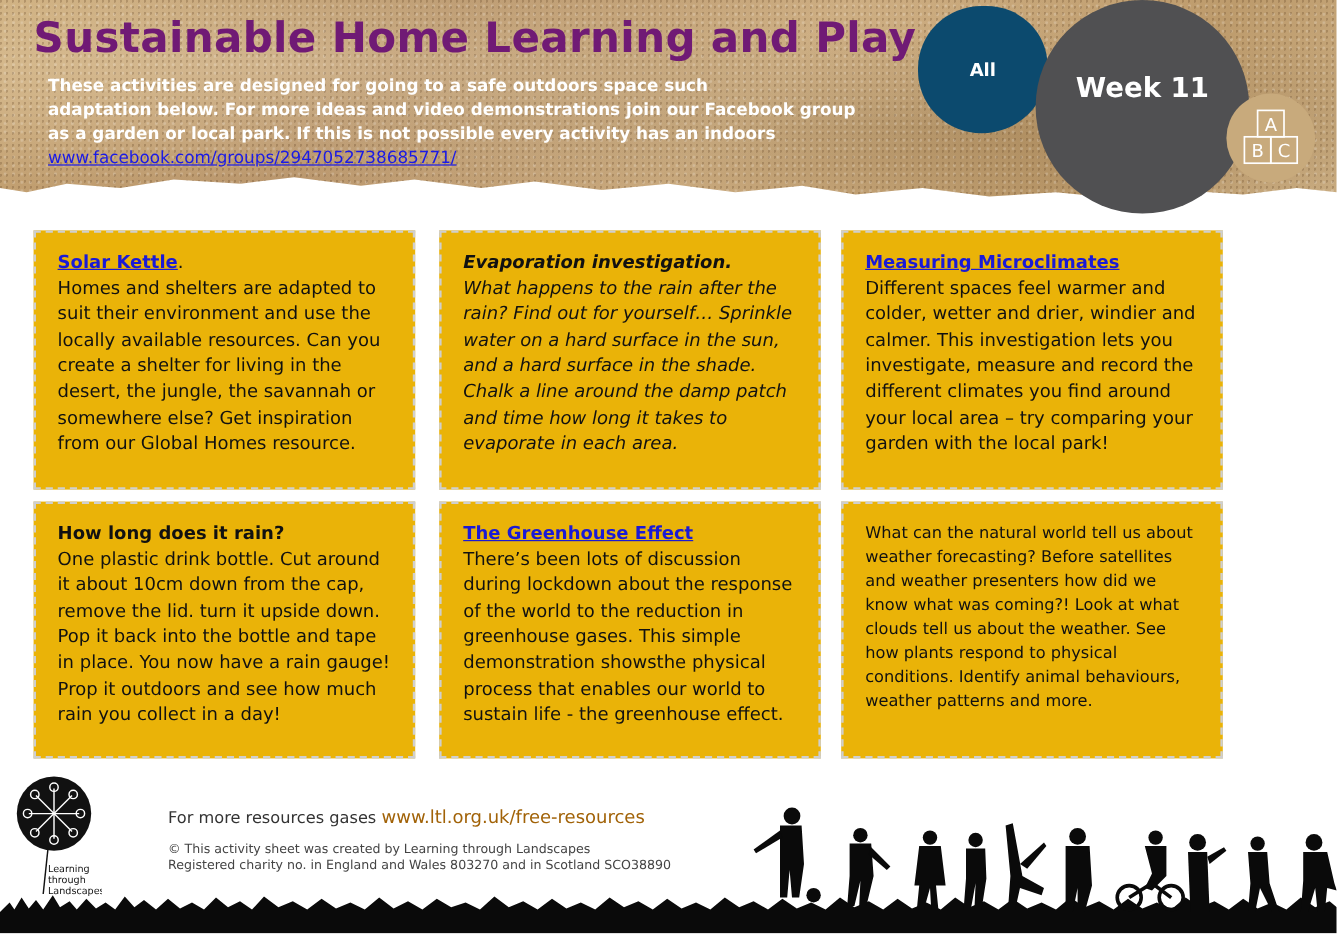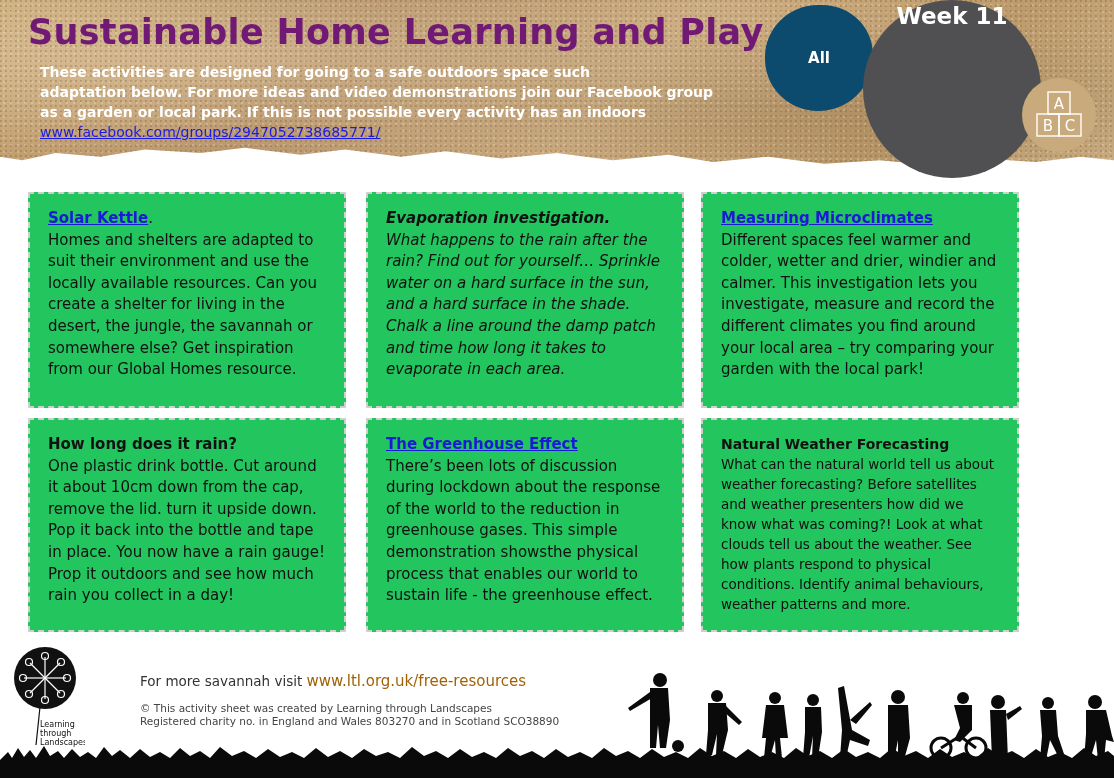--- a/index.html
+++ b/index.html
@@ -40,34 +40,34 @@
 
     .badge-all {
       position: absolute; left: 765px; top: 5px; width: 108px; height: 106px;
       background: #0c4a6e; border-radius: 50% 48% 52% 50%;
       display: flex; align-items: center; justify-content: center;
       color: #fff; font-weight: bold; font-size: 15px; z-index: 2;
     }
     .badge-week {
       position: absolute; left: 863px; top: 0px; width: 178px; height: 178px;
       background: #505052; border-radius: 50%;
-      display: flex; flex-direction: column; align-items: center; 
+      display: flex; flex-direction: column; align-items: center; justify-content: center;
       color: #fff; font-weight: bold; font-size: 23px; line-height: 33px; text-align: center;
       z-index: 3; padding-bottom: 30px;
     }
     .badge-abc {
       position: absolute; left: 1022px; top: 78px; width: 74px; height: 74px;
       background: #c8aa7c; border-radius: 50%; z-index: 4;
       display: flex; align-items: center; justify-content: center;
     }
 
     
     .card {
       position: absolute; width: 318px;
-      border: 2px dashed #cfcfcf; background: #22c55e;
+      border: 2px dashed #cfcfcf; background: #eab308;
       padding: 14px 16px 0 18px;
       font-size: 15px; line-height: 21.6px; color: #111;
     }
     .card-title { font-weight: bold; font-size: 15px; }
     .card-title.link { color: #1a1ad6; text-decoration: underline; }
     .card.small { font-size: 13.5px; line-height: 20px; }
     .card.small .card-title { font-size: 14px; }
 
     
     .footer-logo { position: absolute; left: 10px; top: 645px; width: 75px; height: 110px; z-index: 2; }
@@ -141,21 +141,20 @@
   <div class="card-title">How long does it rain?</div>
   <div>One plastic drink bottle. Cut around it about 10cm down from the cap, remove the lid. turn it upside down. Pop it back into the bottle and tape in place.  You now have a rain gauge!  Prop it outdoors and see how much rain you collect in a day!</div>
 </div>
 
 <div class="card" style="left:366px; top:418px; height:214px;">
   <div class="card-title link">The Greenhouse Effect</div>
   <div>There’s been lots of discussion during lockdown about the response of the world to the reduction in greenhouse gases.  This simple demonstration showsthe physical process that enables our world to sustain life - the greenhouse effect.</div>
 </div>
 
 <div class="card small" style="left:701px; top:418px; height:214px;">
-  <div class="card-title">Natural Weather Forecasting</div>
   <div>What can the natural world tell us about weather forecasting? Before satellites and weather presenters how did we know what was coming?! Look at what clouds tell us about the weather.  See how plants respond to physical conditions. Identify animal behaviours, weather patterns and more.</div>
 </div>
 
 <div class="footer-logo">
   <svg width="75" height="110" viewBox="0 0 75 110">
     <circle cx="35" cy="33" r="31" fill="#111"></circle>
     <g stroke="#fff" stroke-width="1.2" fill="none">
       <line x1="35" y1="33" x2="35" y2="12"></line>
       <line x1="35" y1="33" x2="50" y2="18"></line>
       <line x1="35" y1="33" x2="56" y2="33"></line>
@@ -176,21 +175,21 @@
     <line x1="30" y1="62" x2="26" y2="100" stroke="#111" stroke-width="1.2"></line>
     <g font-family="DejaVu Sans, sans-serif" font-size="8" fill="#111">
       <text x="30" y="82">Learning</text>
       <text x="30" y="91">through</text>
       <text x="30" y="100">Landscapes</text>
     </g>
   </svg>
 </div>
 
 <div class="footer-more">
-  <span>For more savannah visit </span><span class="url">www.ltl.org.uk/free-resources</span>
+  <span>For more resources gases </span><span class="url">www.ltl.org.uk/free-resources</span>
 </div>
 
 <div class="footer-copy">
   <div>© This activity sheet was created by Learning through Landscapes</div>
   <div>Registered charity no. in England and Wales 803270 and in Scotland SCO38890</div>
 </div>
 
 <svg class="grass" viewBox="0 0 1114 38" preserveAspectRatio="none">
   <path fill="#0a0a0a" d="M0,20 L8,12 L12,18 L18,8 L24,17 L30,10 L36,18 L44,6 L50,16 L58,11 L64,18 L72,9 L80,17 L88,12 L96,18 L104,7 L112,16 L120,10 L130,18 L140,9 L150,17 L160,12 L170,18 L180,8 L190,16 L200,11 L210,18 L220,7 L232,16 L244,11 L256,18 L268,9 L280,17 L292,12 L304,18 L316,8 L328,17 L340,11 L352,18 L364,9 L376,16 L388,12 L400,18 L412,7 L424,16 L436,11 L448,18 L460,9 L472,17 L484,12 L496,18 L508,8 L520,16 L532,11 L544,18 L556,9 L568,17 L580,12 L592,18 L604,8 L616,16 L628,11 L640,18 L652,9 L664,17 L676,12 L688,18 L700,8 L712,16 L724,11 L736,18 L748,9 L760,17 L772,12 L784,18 L796,8 L808,16 L820,11 L832,18 L844,9 L856,17 L868,12 L880,18 L892,8 L904,16 L916,11 L928,18 L940,9 L952,17 L964,12 L976,18 L988,8 L1000,16 L1012,11 L1024,18 L1036,9 L1048,17 L1060,12 L1072,18 L1084,8 L1096,16 L1108,11 L1114,16 L1114,38 L0,38 Z"></path>
 </svg>

